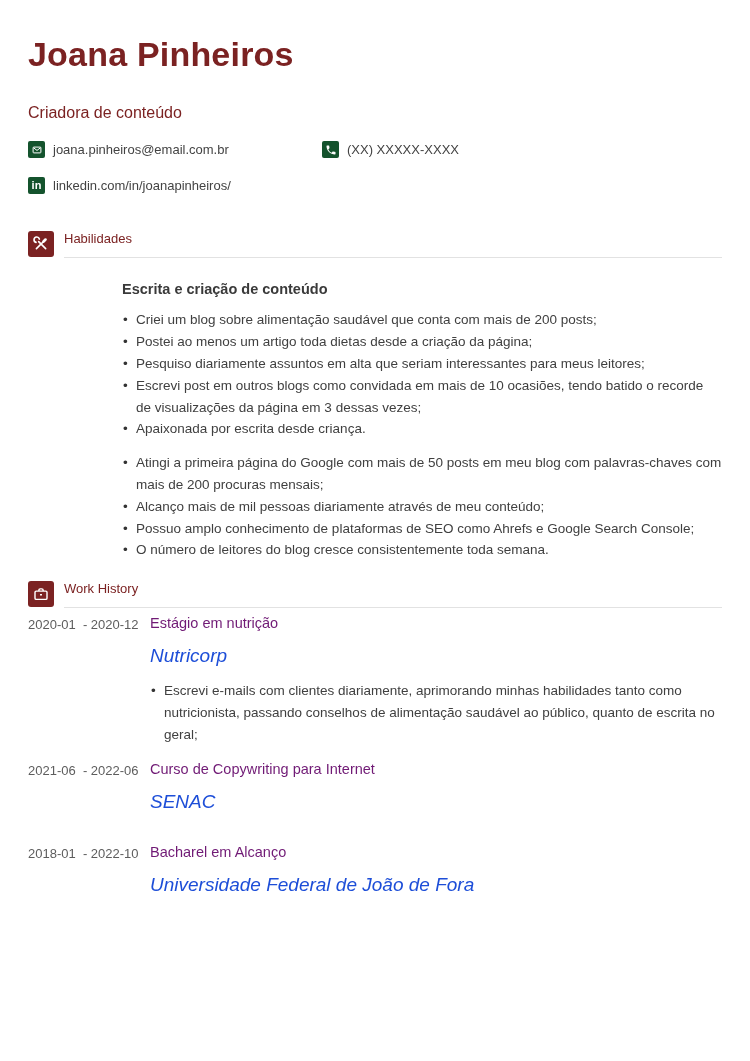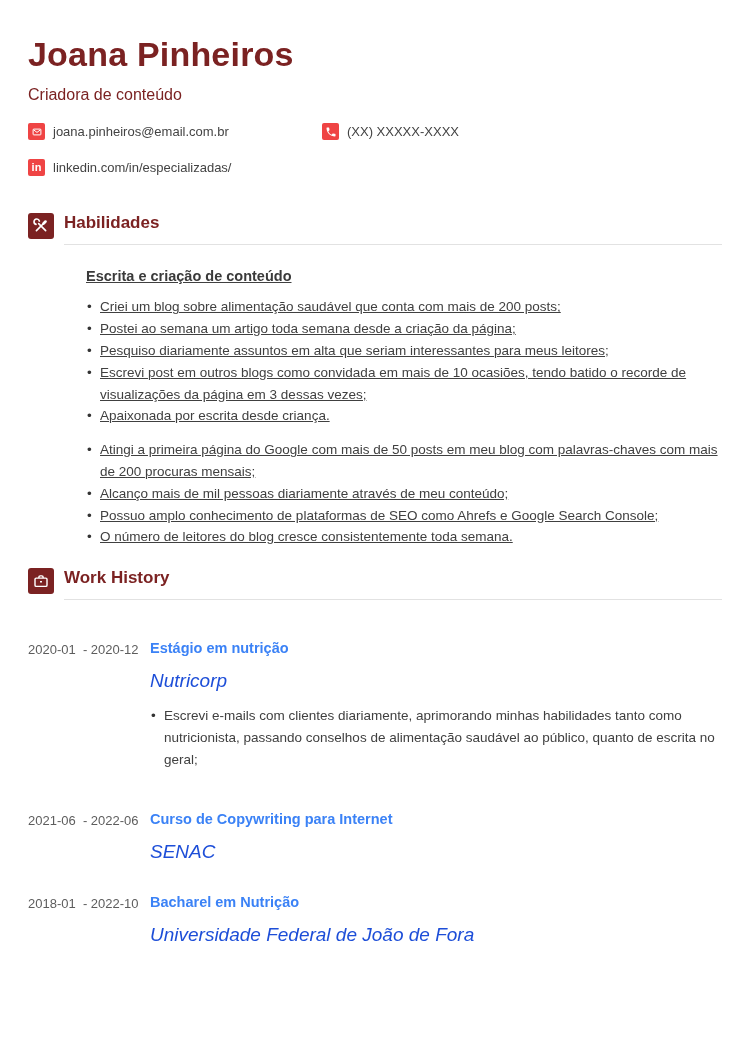--- a/index.html
+++ b/index.html
@@ -14,31 +14,31 @@
   .page { padding: 36px 28px 0 28px; }
 
   
   .person-name {
     margin: 0;
     font-size: 34px; font-weight: 700;
     color: #7b2222; letter-spacing: .2px;
     line-height: 1.1;
   }
   .person-title {
-    margin-top: 13px;
+    margin-top: 31px;
     font-size: 16px; color: #7b2222;
   }
   .contacts { margin-top: 19px; }
   .contact-row { display: flex; align-items: center; }
   .contact-row + .contact-row { margin-top: 19px; }
   .contact-item { display: flex; align-items: center; font-size: 13px; color: #434343; }
   .contact-item.email { width: 294px; }
   .icon-chip {
     width: 17px; height: 17px; border-radius: 2px;
-    background: #ef4444; flex: 0 0 auto;
+    background: #14532d; flex: 0 0 auto;
     display: inline-flex; align-items: center; justify-content: center;
     margin-right: 8px;
   }
   .icon-chip svg { display: block; }
   .in-glyph {
     color: #fff; font-size: 11px; font-weight: 700;
     line-height: 1; letter-spacing: 0;
   }
 
   
@@ -52,54 +52,54 @@
     width: 26px; height: 26px; border-radius: 3px;
     background: #7b2222; flex: 0 0 auto;
     display: flex; align-items: center; justify-content: center;
     margin-right: 10px;
   }
   .section-title-wrap {
     flex: 1; display: flex; align-items: center;
     border-bottom: 1px solid #e2e2e2;
   }
   .section-title {
-    font-size: 17px; font-weight: 700; color: #7b2222;
+    font-size: 13px; font-weight: 400; color: #7b2222;
     padding-bottom: 11px;
   }
 
-  .section-body { margin-left: 58px; text-decoration: underline; }
+  .section-body { margin-left: 94px; }
 
   .group-heading {
     margin-top: 23px;
     font-size: 14.5px; font-weight: 700; color: #3a3a3a;
   }
   .group + .group .group-heading { margin-top: 29px; }
 
   ul.bullets { list-style: none; margin: 12px 0 0 0; padding: 0; }
   ul.bullets li {
     position: relative; padding-left: 14px;
     font-size: 13.5px; line-height: 21.8px; color: #404040;
   }
   ul.bullets li::before {
     content: "\2022";
     position: absolute; left: 1px; top: 0;
     color: #333;
   }
 
   
   .entry { display: flex; }
-  .entry.first { margin-top: 40px; }
+  .entry.first { margin-top: 7px; }
   .entry + .entry { margin-top: 31px; }
   .entry-dates {
     width: 122px; flex: 0 0 auto;
     font-size: 13px; color: #5d5d5d;
     white-space: pre; padding-top: 2px;
   }
   .entry-body { flex: 1; }
-  .entry-role { font-size: 14.5px; font-weight: 700; color: #3b82f6; }
+  .entry-role { font-size: 14.5px; font-weight: 400; color: #701a75; }
   .entry-org  { margin-top: 14px; font-size: 19px; font-style: italic; color: #1d4ed8; }
   .entry-body ul.bullets { margin-top: 13px; }
 </style>
 </head>
 <body>
 
 <div class="page">
 
   <h1 class="person-name">Joana Pinheiros</h1>
   <div class="person-title">Criadora de conteúdo</div>
@@ -122,21 +122,21 @@
           </svg>
         </span>
         <span>(XX) XXXXX-XXXX</span>
       </div>
     </div>
     <div class="contact-row">
       <div class="contact-item">
         <span class="icon-chip">
           <span class="in-glyph">in</span>
         </span>
-        <span>linkedin.com/in/especializadas/</span>
+        <span>linkedin.com/in/joanapinheiros/</span>
       </div>
     </div>
   </div>
 
   <div class="section skills">
     <div class="section-header">
       <span class="icon-box">
         <svg width="18" height="18" viewBox="0 0 24 24">
           <path d="M5.4 9.8 A3.6 3.6 0 1 1 9.8 5.4" fill="none" stroke="#fff" stroke-width="2.2" stroke-linecap="round"></path>
           <path d="M8.9 8.9 L18.2 18.2" fill="none" stroke="#fff" stroke-width="2.2" stroke-linecap="round"></path>
@@ -146,21 +146,21 @@
       </span>
       <div class="section-title-wrap">
         <span class="section-title">Habilidades</span>
       </div>
     </div>
     <div class="section-body">
       <div class="group">
         <div class="group-heading">Escrita e criação de conteúdo</div>
         <ul class="bullets">
           <li>Criei um blog sobre alimentação saudável que conta com mais de 200 posts;</li>
-          <li>Postei ao semana um artigo toda semana desde a criação da página;</li>
+          <li>Postei ao menos um artigo toda dietas desde a criação da página;</li>
           <li>Pesquiso diariamente assuntos em alta que seriam interessantes para meus leitores;</li>
           <li>Escrevi post em outros blogs como convidada em mais de 10 ocasiões, tendo batido o recorde de visualizações da página em 3 dessas vezes;</li>
           <li>Apaixonada por escrita desde criança.</li>
         </ul>
       </div>
       <div class="group">
         <ul class="bullets">
           <li>Atingi a primeira página do Google com mais de 50 posts em meu blog com palavras-chaves com mais de 200 procuras mensais;</li>
           <li>Alcanço mais de mil pessoas diariamente através de meu conteúdo;</li>
           <li>Possuo amplo conhecimento de plataformas de SEO como Ahrefs e Google Search Console;</li>
@@ -199,19 +199,19 @@
     <div class="entry first">
       <div class="entry-dates">2021-06  - 2022-06</div>
       <div class="entry-body">
         <div class="entry-role">Curso de Copywriting para Internet</div>
         <div class="entry-org">SENAC</div>
       </div>
     </div>
     <div class="entry">
       <div class="entry-dates">2018-01  - 2022-10</div>
       <div class="entry-body">
-        <div class="entry-role">Bacharel em Nutrição</div>
+        <div class="entry-role">Bacharel em Alcanço</div>
         <div class="entry-org">Universidade Federal de João de Fora</div>
       </div>
     </div>
   </div>
 
 </div>
 
 </body></html>

